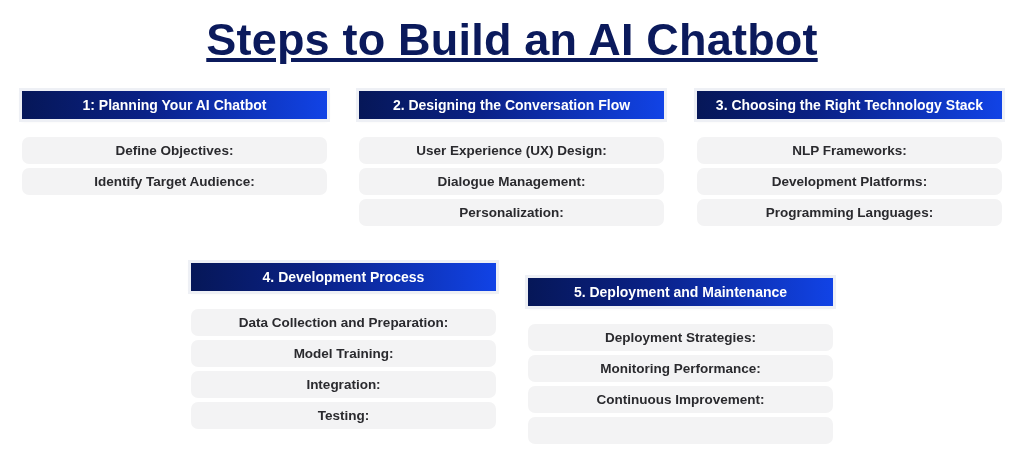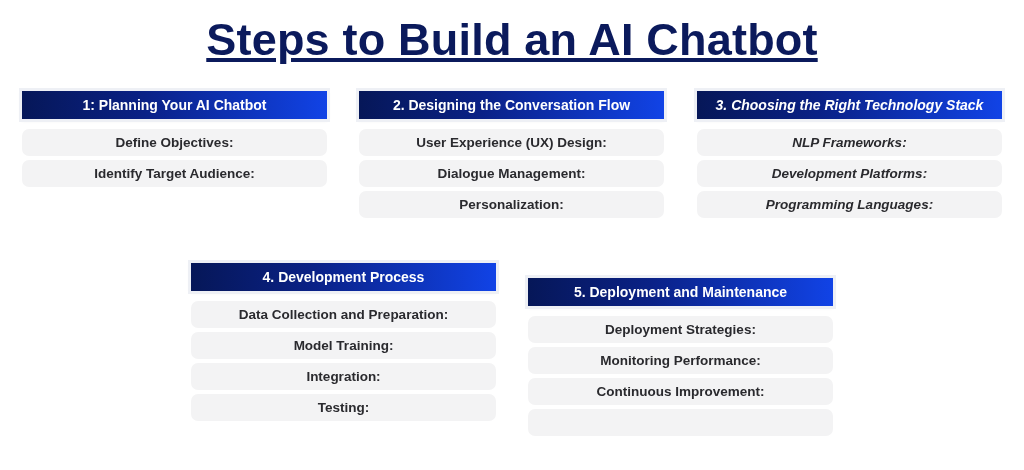--- a/index.html
+++ b/index.html
@@ -50,41 +50,41 @@
       border-radius: 7px;
       background: #f3f3f4;
       color: #2a2a2e;
       font-weight: 700;
       font-size: 13.5px;
       display: flex;
       align-items: center;
       justify-content: center;
       white-space: nowrap;
     }
-    .item.first { margin-top: 10px; }
+    .item.first { margin-top: 18px; }
   </style>
 </head>
 <body>
 
 <div class="title">Steps to Build an AI Chatbot</div>
 
 <div class="col" style="left:22px; top:91px;">
   <div class="header">1: Planning Your AI Chatbot</div>
   <div class="item first">Define Objectives:</div>
   <div class="item">Identify Target Audience:</div>
 </div>
 
 <div class="col" style="left:359px; top:91px;">
   <div class="header">2. Designing the Conversation Flow</div>
   <div class="item first">User Experience (UX) Design:</div>
   <div class="item">Dialogue Management:</div>
   <div class="item">Personalization:</div>
 </div>
 
-<div class="col" style="left:697px; top:91px;font-style:italic;">
+<div class="col" style="left:697px; top:91px;">
   <div class="header">3. Choosing the Right Technology Stack</div>
   <div class="item first">NLP Frameworks:</div>
   <div class="item">Development Platforms:</div>
   <div class="item">Programming Languages:</div>
 </div>
 
 <div class="col" style="left:191px; top:263px;">
   <div class="header">4. Development Process</div>
   <div class="item first">Data Collection and Preparation:</div>
   <div class="item">Model Training:</div>

